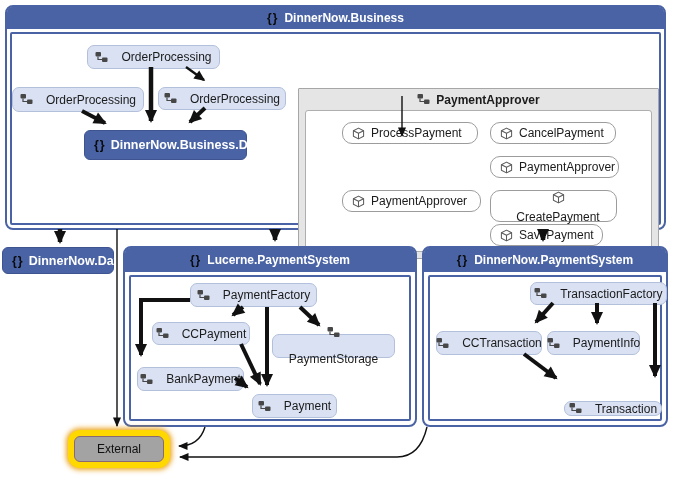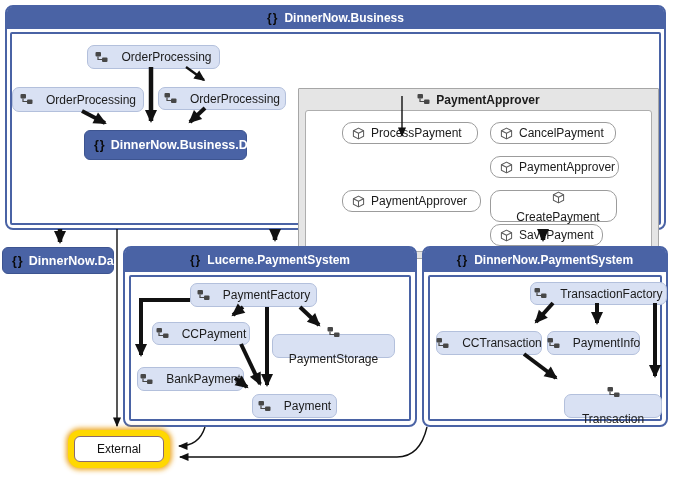--- a/index.html
+++ b/index.html
@@ -20,21 +20,21 @@
   .group{position:absolute;background:#e5e5e5;border:1px solid #a6a6a6;border-radius:1px;box-sizing:border-box;margin-top:44px;}
   .ghdr{position:absolute;top:0;left:0;right:0;height:21px;display:flex;align-items:center;
         justify-content:center;gap:6px;font-size:12px;font-weight:600;color:#1b1b1b;}
   .gpanel{position:absolute;left:6px;right:6px;top:21px;bottom:6px;background:#fff;
           border:1px solid #aeaeae;border-radius:3px;}
   .mnode{position:absolute;background:#fff;border:1px solid #9c9c9c;border-radius:10px;
          display:flex;align-items:center;padding-left:9px;gap:6px;
          font-size:12px;color:#1b1b1b;box-sizing:border-box;white-space:nowrap;}
   .external{position:absolute;background:#ffd800;border-radius:12px;
             box-shadow:0 0 5px 2px rgba(235,160,20,0.9);}
-  .external .inner{position:absolute;left:6px;right:6px;top:6px;bottom:6px;background:#ffffff;
+  .external .inner{position:absolute;left:6px;right:6px;top:6px;bottom:6px;background:#a3a3a3;
             border:1px solid #8a6a70;border-radius:6px;display:flex;align-items:center;
             justify-content:center;font-size:12px;color:#111;}
   svg.overlay{position:absolute;left:0;top:0;z-index:20;pointer-events:none;}
   .icon{display:inline-flex;flex:0 0 auto;}
 </style>
 </head>
 <body>
 
 <div class="canvas">
 
@@ -259,21 +259,21 @@
       <span class="icon">
         <svg width="13" height="13" viewBox="0 0 13 13">
             <rect x="0.5" y="1" width="5.5" height="4.5" rx="1" fill="#474747"></rect>
             <path d="M3 5.5 V8.5 H7.5" stroke="#474747" stroke-width="1.2" fill="none"></path>
             <rect x="7" y="6.5" width="5.5" height="4.5" rx="1" fill="#474747"></rect>
           </svg>
       </span>
       <span>PaymentInfo</span>
     </div>
 
-    <div class="cnode" style="left:140px;top:146px;width:98px;height:24px;flex-direction:column;">
+    <div class="cnode" style="left:140px;top:153px;width:98px;height:15px;">
       <span class="icon">
         <svg width="13" height="13" viewBox="0 0 13 13">
             <rect x="0.5" y="1" width="5.5" height="4.5" rx="1" fill="#474747"></rect>
             <path d="M3 5.5 V8.5 H7.5" stroke="#474747" stroke-width="1.2" fill="none"></path>
             <rect x="7" y="6.5" width="5.5" height="4.5" rx="1" fill="#474747"></rect>
           </svg>
       </span>
       <span>Transaction</span>
     </div>
   </div>

